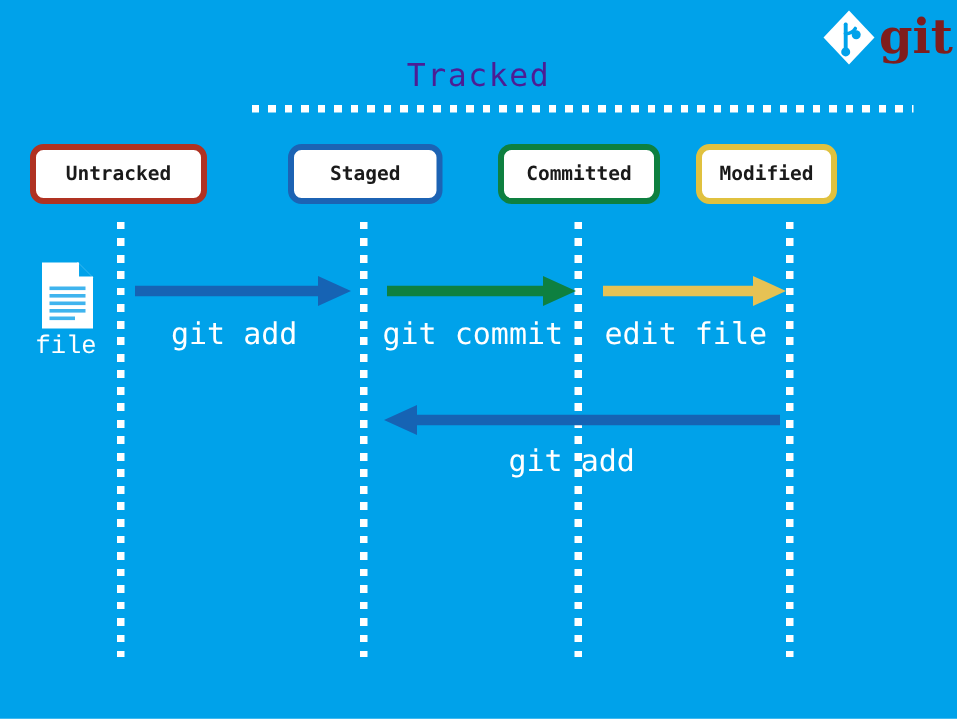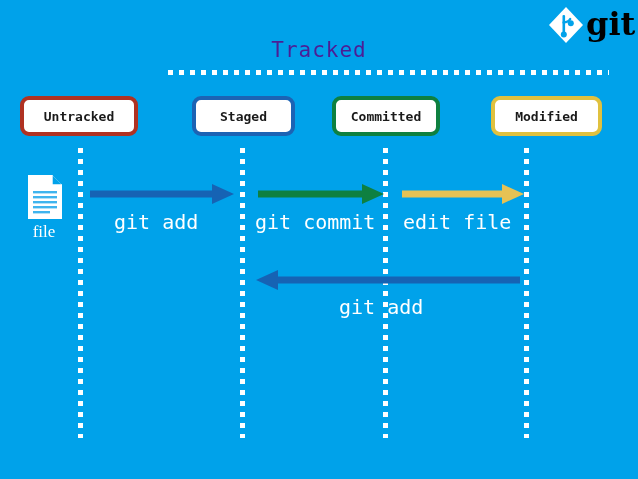--- a/index.html
+++ b/index.html
@@ -28,21 +28,21 @@
     width: 84px;
     height: 40px;
   }
   #git-logo .wordmark {
     position: absolute;
     left: 38px;
     top: -2px;
     font-family: "DejaVu Serif", serif;
     font-weight: bold;
     font-size: 32px;
-    color: #000000;
+    color: #7f1d1d;
     letter-spacing: 0px;
     line-height: 40px;
   }
 
   
   #tracked-label {
     position: absolute;
     left: 0;
     top: 38px;
     width: 638px;
@@ -77,21 +77,21 @@
     align-items: center;
     justify-content: center;
     color: #1a1a1a;
     font-family: "DejaVu Sans Mono", monospace;
     font-size: 13px;
     font-weight: bold;
   }
   #box-untracked { left: 20px;  width: 118px; }
   #box-staged    { left: 192px; width: 103px; }
   #box-committed { left: 332px; width: 108px; }
-  #box-modified  { left: 491px; width: 111px; }
+  #box-modified  { left: 464px; width: 94px; }
 
   
   .vguide {
     position: absolute;
     top: 148px;
     width: 5px;
     height: 290px;
     background-image: repeating-linear-gradient(to bottom,
         #ffffff 0px, #ffffff 5px,
         rgba(255,255,255,0) 5px, rgba(255,255,255,0) 11px);
@@ -109,21 +109,21 @@
     width: 38px;
     height: 46px;
   }
   #file-caption {
     position: absolute;
     left: 12px;
     top: 222px;
     width: 64px;
     text-align: center;
     color: #ffffff;
-    font-family: Liberation Serif, serif;
+    font-family: Liberation Mono, monospace;
     font-size: 17px;
   }
 
   
   .arrow { position: absolute; }
   #arrow-add      { left: 90px;  top: 182px; }
   #arrow-commit   { left: 258px; top: 182px; }
   #arrow-edit     { left: 402px; top: 182px; }
   #arrow-unstage  { left: 252px; top: 268px; }
 

